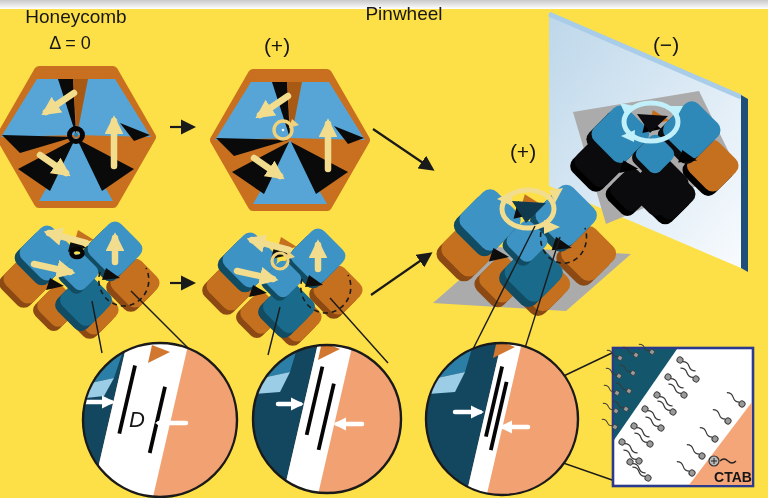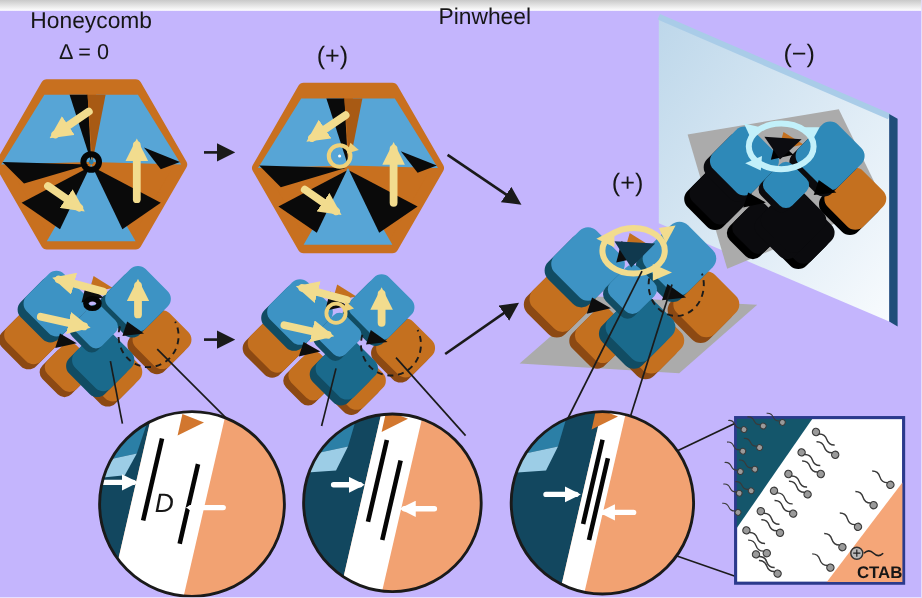--- a/index.html
+++ b/index.html
@@ -1,16 +1,16 @@
 <!DOCTYPE html>
 <html><head>
 <meta charset="utf-8">
 <style>
   html,body{margin:0;padding:0;background:#fff;}
-  .stage{position:relative;width:768px;height:498px;background:#c4b5fd;overflow:hidden;
+  .stage{position:relative;width:768px;height:498px;background:#fde047;overflow:hidden;
          font-family:"Liberation Sans",sans-serif;}
   svg{display:block}
   text{fill:#161616;font-family:"Liberation Sans",sans-serif;}
   .title{font-size:19px;}
   .sub{font-size:18px;}
   .sign{font-size:21px;}
   .dlab{font-size:22px;font-style:italic;}
   .ctab{font-size:14px;font-weight:700;}
   .conn{stroke:#1b1b1b;stroke-width:1.4;fill:none;}
   .dash{stroke:#1b1b1b;stroke-width:1.6;fill:none;stroke-dasharray:5 4;}

